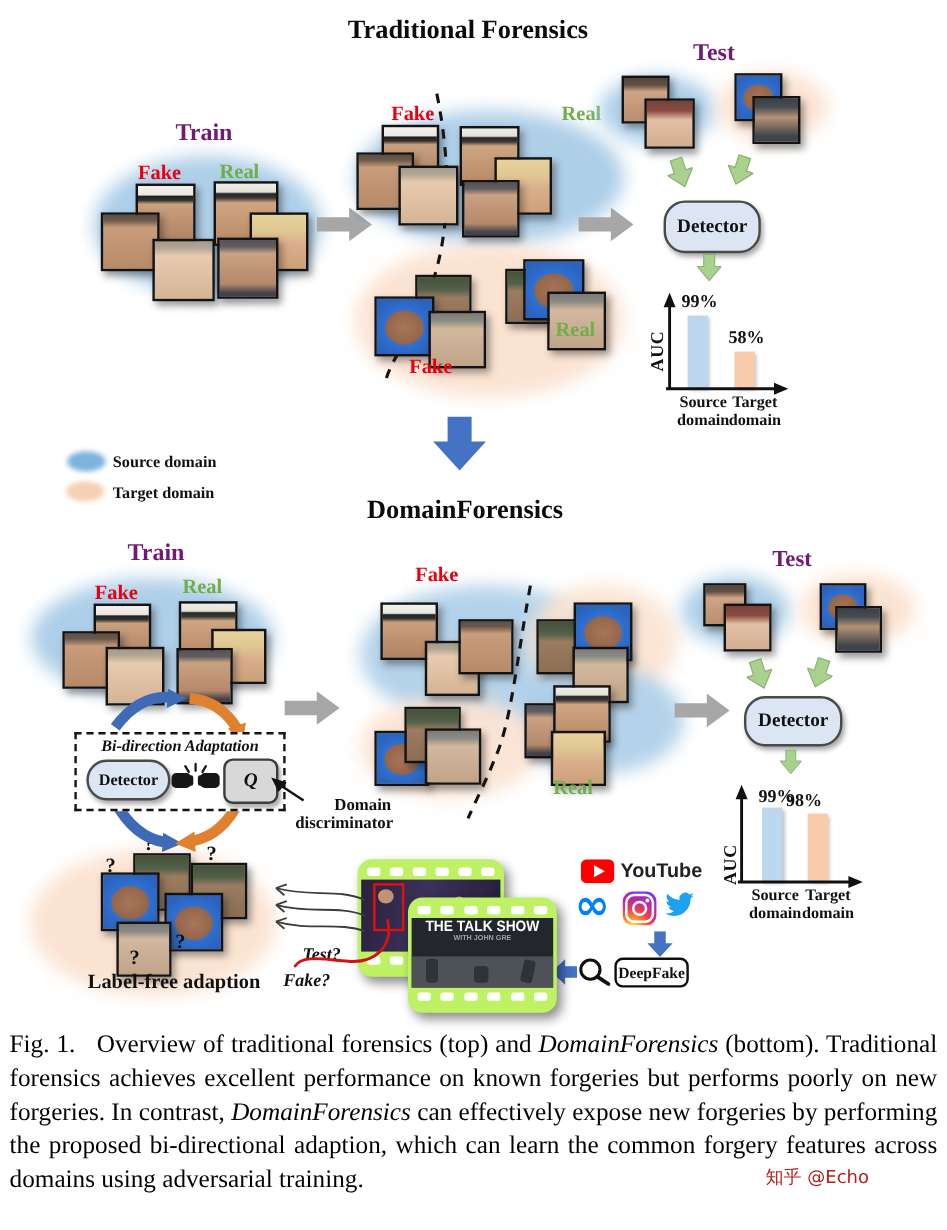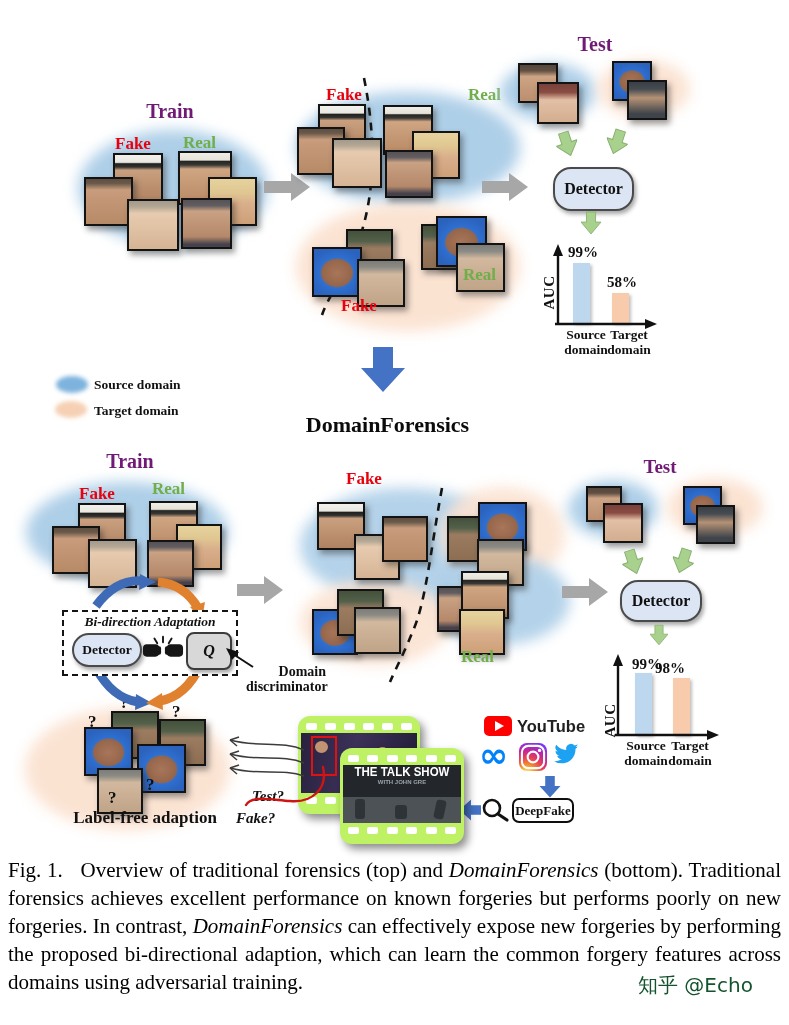--- a/index.html
+++ b/index.html
@@ -47,32 +47,33 @@
   .disc{position:absolute;font-weight:bold;font-size:14px;line-height:1.1;text-align:right}
   .rfq{position:absolute;font-weight:bold;font-style:italic;font-size:15px}
   .deepfakebox{position:absolute;background:#fff;border:2px solid #0e0e0e;border-radius:7px;display:flex;
         align-items:center;justify-content:center;font-weight:bold;font-size:13px}
   .ytword{font-family:"Liberation Sans",sans-serif;font-weight:bold;font-size:16.5px;color:#212121}
   .meta{font-family:"DejaVu Sans",sans-serif;font-weight:bold;font-size:35px;line-height:26px;color:#0082fb}
   .insta{position:absolute;width:28px;height:28px;border-radius:8px;
         background:radial-gradient(circle at 28% 110%,#fdd55f 8%,#f28a32 26%,#e94057 44%,#c0269b 64%,#7638fa 90%)}
   .caption{position:absolute;left:8px;top:856px;width:773px;font-size:21px;line-height:28px;text-align:justify;color:#000}
   .figlab{margin-right:12px}
-  .watermark{position:absolute;left:638px;top:972px;font-size:20px;color:#14532d;
+  .watermark{position:absolute;left:638px;top:972px;font-size:15px;color:#b91c1c;
         font-family:"DejaVu Sans",sans-serif;z-index:9}
   .filmtitle{color:#fff;font-family:"Liberation Sans",sans-serif;font-weight:bold;font-size:12.5px;
         white-space:nowrap;transform:scaleX(.92);transform-origin:center;text-align:center}
   .filmsub{color:#9aa3aa;font-family:"Liberation Sans",sans-serif;font-weight:bold;font-size:6px;text-align:center}
   .legendtext{position:absolute;font-weight:bold;font-size:13.5px}
 </style>
 </head>
 <body>
 
 <div class="fig">
 
+  <div class="abs title ctr" style="left:245px;top:12px;width:290px">Traditional Forensics</div>
   <div class="abs sechead ctr" style="left:560px;top:33px;width:70px">Test</div>
   <div class="abs sechead ctr" style="left:130px;top:100px;width:80px">Train</div>
 
   <div class="blob" style="left:78px;top:130px;width:190px;height:116px;background:#aecfe8"></div>
   <div class="abs fake" style="left:115px;top:134px">Fake</div>
   <div class="abs real" style="left:183px;top:133px">Real</div>
   <div class="face fa" style="left:113px;top:153px;width:46px;height:46px"></div>
   <div class="face fb" style="left:84px;top:177px;width:45px;height:45px"></div>
   <div class="face fc" style="left:127px;top:199px;width:48px;height:48px"></div>
   <div class="face fd" style="left:178px;top:151px;width:50px;height:50px"></div>

